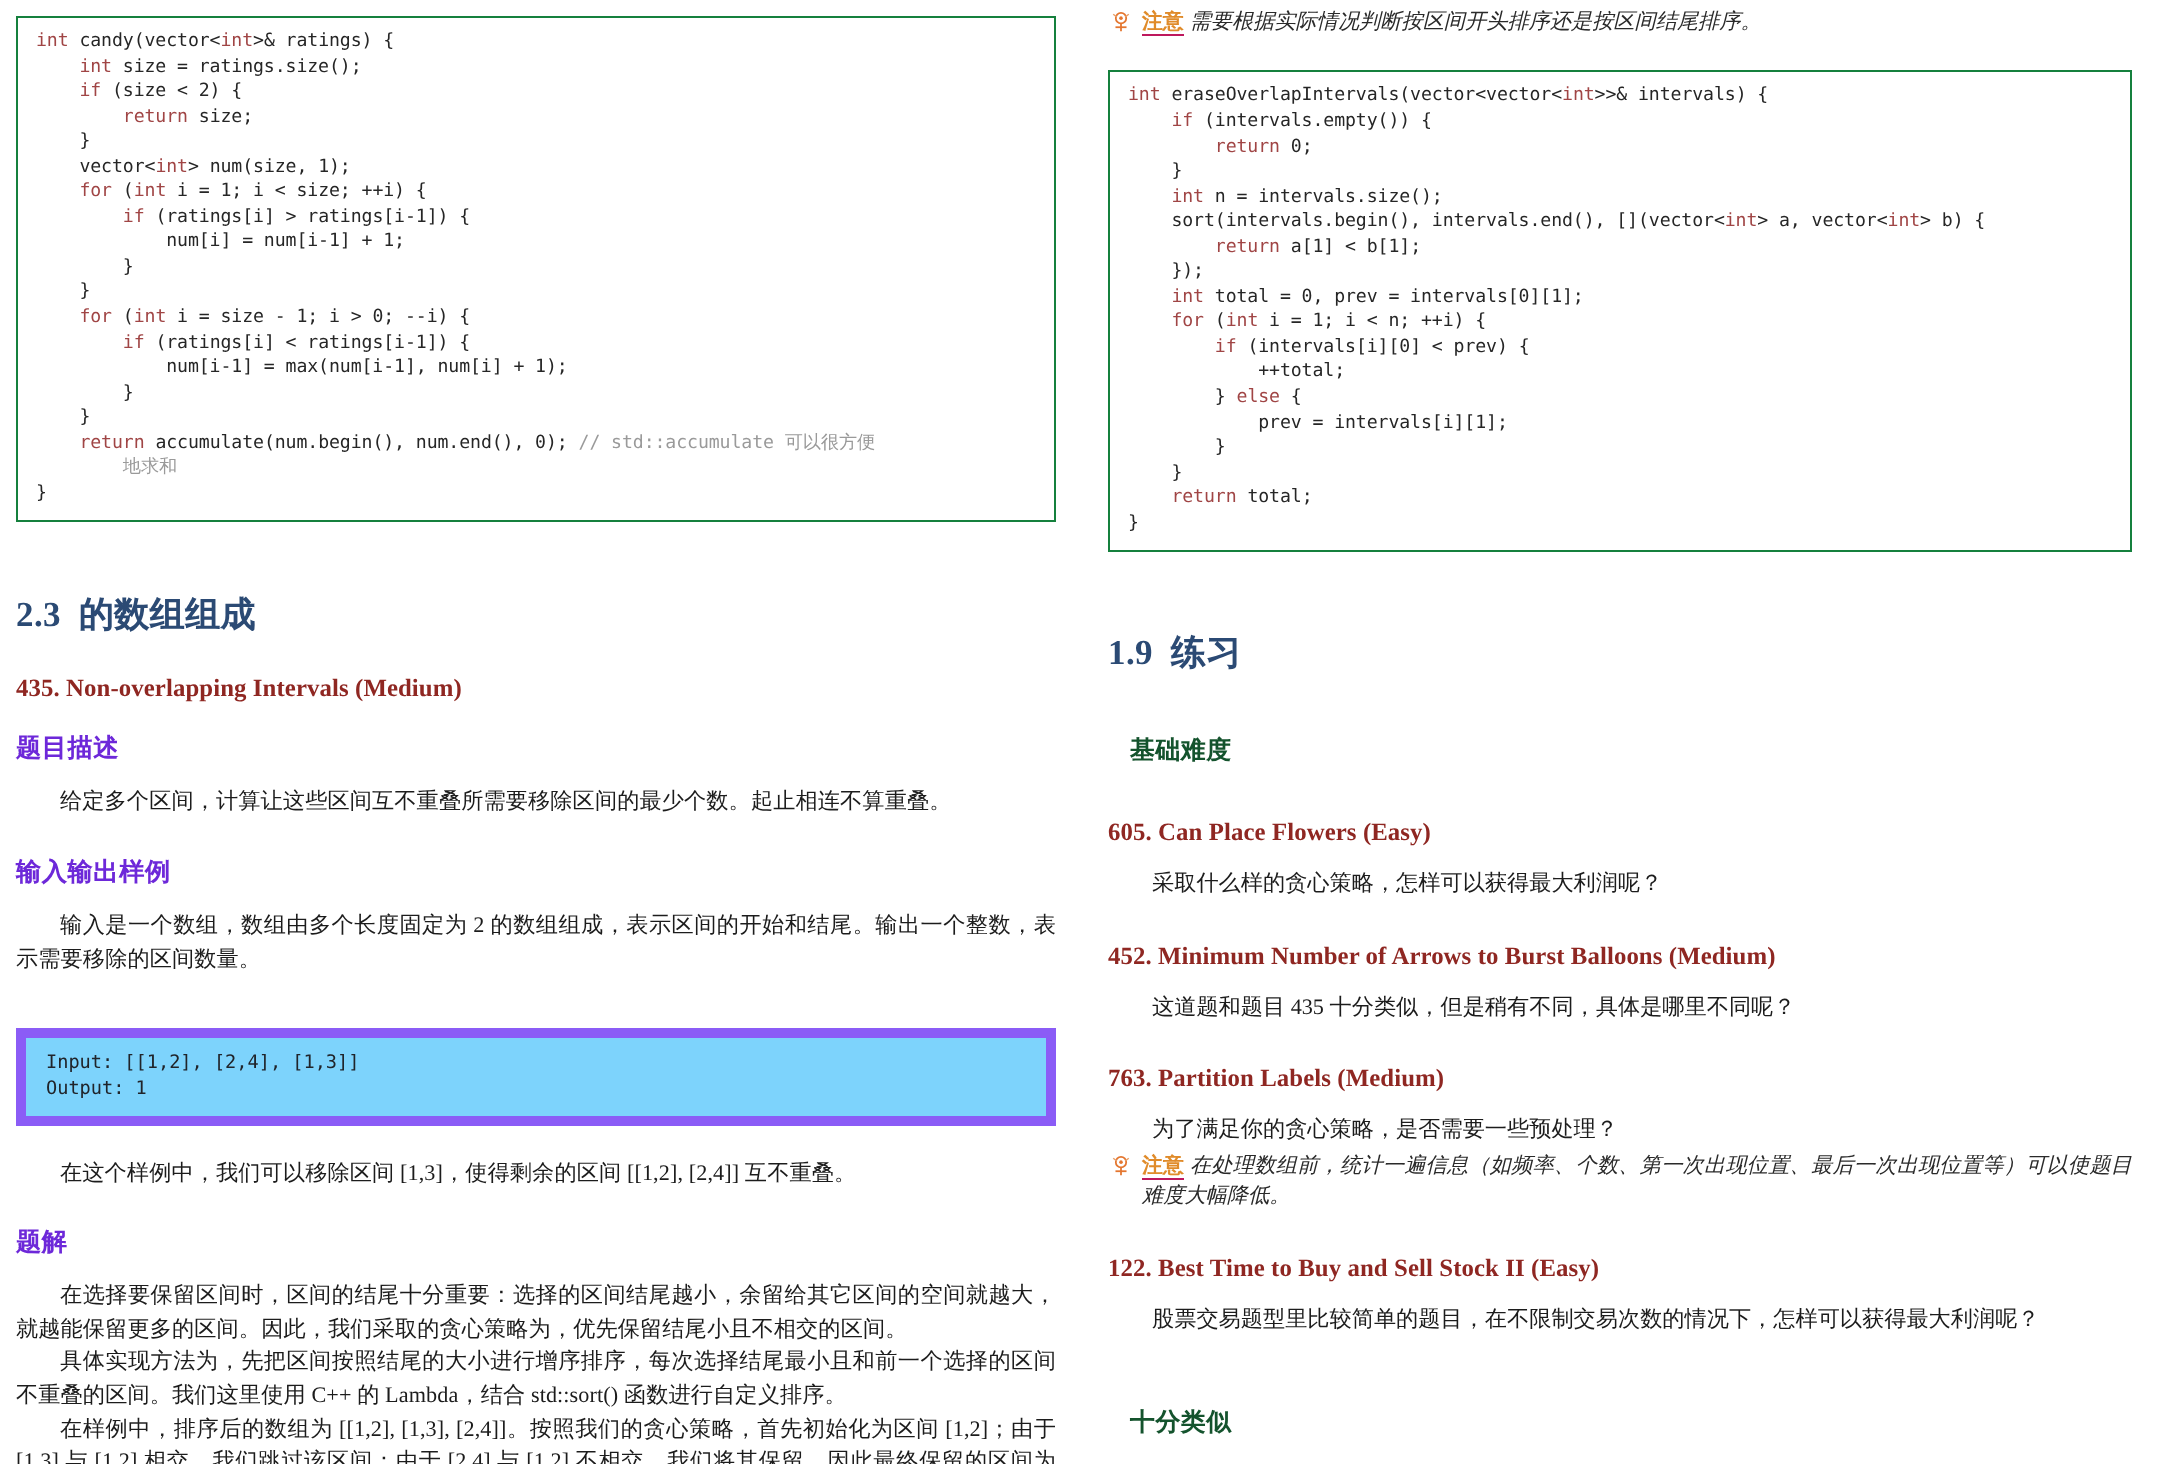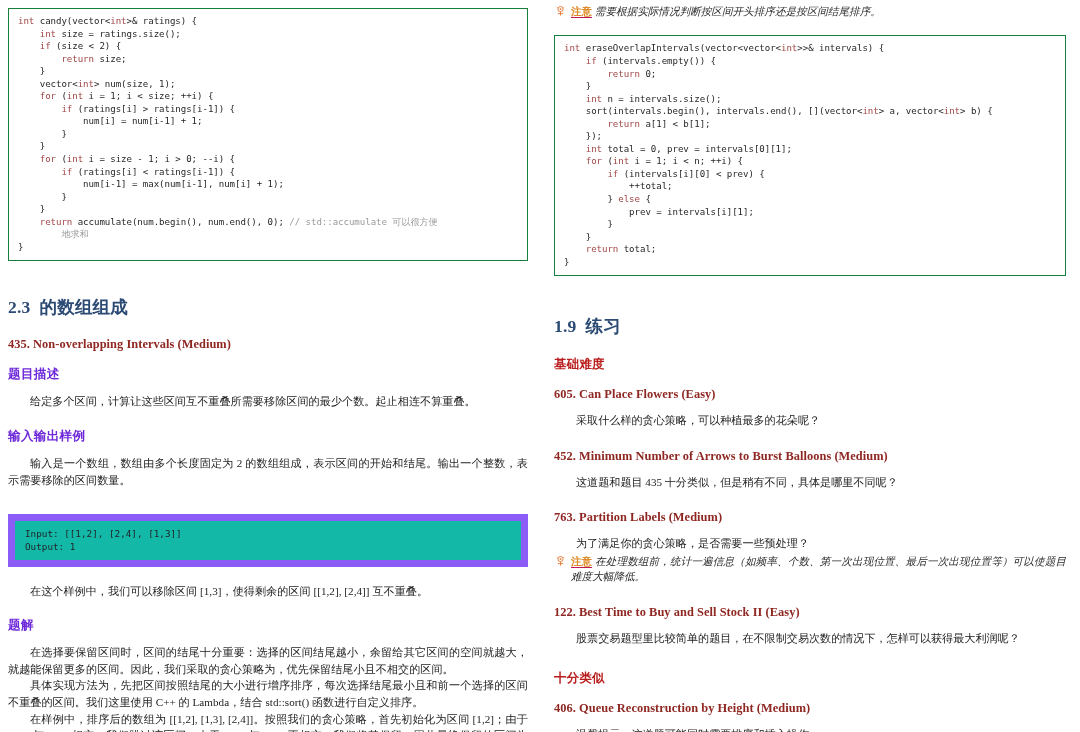--- a/index.html
+++ b/index.html
@@ -43,22 +43,22 @@
     font-size: 9.1px;
     line-height: 12.55px;
     color: #262626;
     white-space: pre-wrap;
     letter-spacing: -0.05px;
   }
   .kw { color: #a04545; }
   .cmt { color: #9a9a9a; }
 
   .iobox {
-    border: 7px solid #8b5cf6;
-    background: #14b8a6;
+    border: 5px solid #8b5cf6;
+    background: #7dd3fc;
     padding: 6px 10px 6px 10px;
     box-sizing: border-box;
   }
   .iobox pre {
     margin: 0;
     font-family: "DejaVu Sans Mono", "Liberation Mono", monospace;
     font-size: 9.3px;
     line-height: 13.2px;
     color: #20242a;
     white-space: pre;
@@ -90,22 +90,22 @@
     font-weight: bold;
     color: #6d28d9;
     margin: 0;
     letter-spacing: 0.3px;
   }
 
   h4.diff {
     font-family: Liberation Sans, sans-serif;
     font-size: 12.4px;
     font-weight: bold;
-    color: #b91c1c;
-    margin: 0;
+    color: #14532d;
+    margin: 11px;
     letter-spacing: 0.3px;
   }
 
   
   p.body {
     margin: 0;
     font-family: "Liberation Serif", "DejaVu Serif", serif;
     font-size: 11.1px;
     line-height: 16.6px;
     color: #1c1c1c;
@@ -282,21 +282,21 @@
     <h2 class="sec"><span class="num">1.9</span><span>练习</span></h2>
 
     <div class="sp18"></div>
 
     <h4 class="diff">基础难度</h4>
 
     <div class="sp14"></div>
 
     <h3 class="prob">605. Can Place Flowers (Easy)</h3>
     <div class="sp10"></div>
-    <p class="hint">采取什么样的贪心策略，可以种植最多的花朵呢？</p>
+    <p class="hint">采取什么样的贪心策略，怎样可以获得最大利润呢？</p>
 
     <div class="sp20"></div>
 
     <h3 class="prob">452. Minimum Number of Arrows to Burst Balloons (Medium)</h3>
     <div class="sp10"></div>
     <p class="hint">这道题和题目 435 十分类似，但是稍有不同，具体是哪里不同呢？</p>
 
     <div class="sp20"></div>
 
     <h3 class="prob">763. Partition Labels (Medium)</h3>

